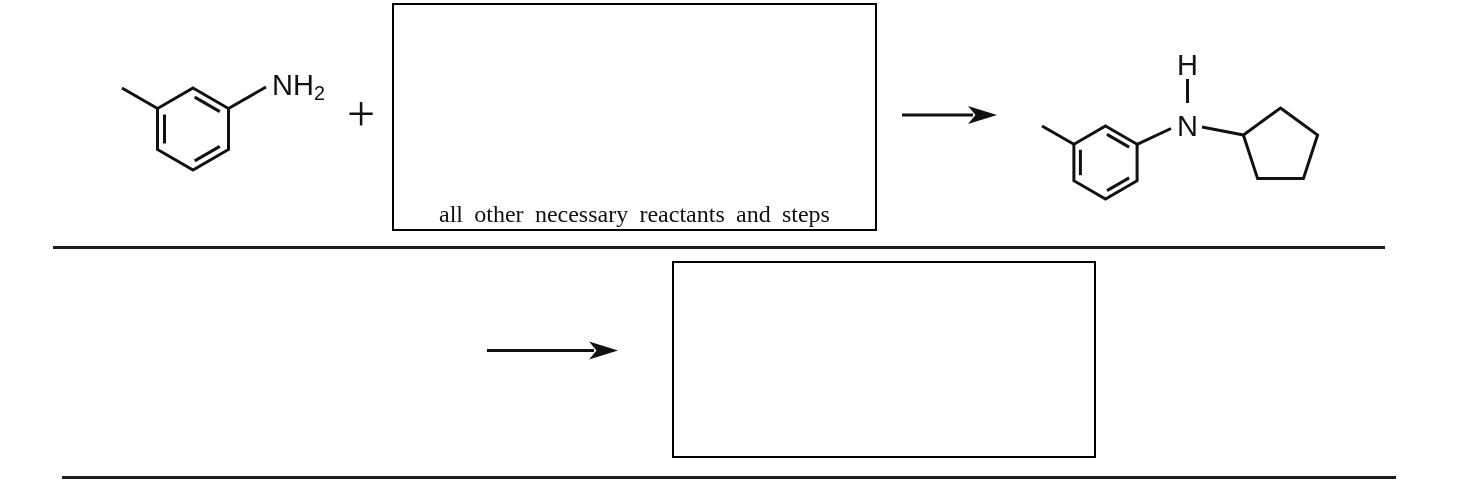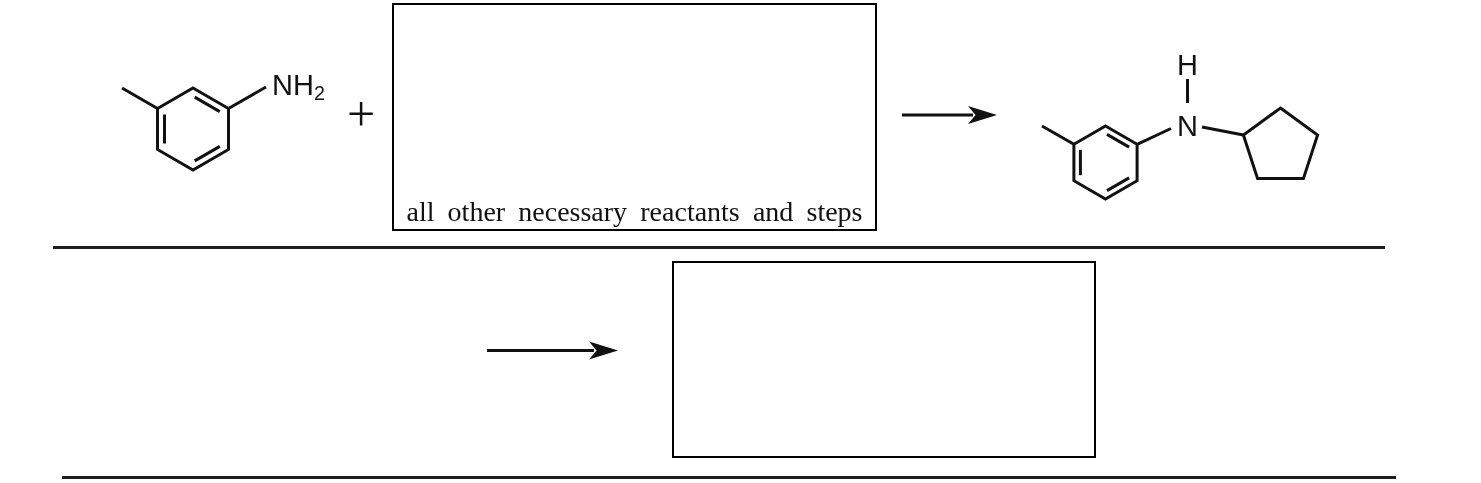--- a/index.html
+++ b/index.html
@@ -45,21 +45,21 @@
     position: absolute;
     border: 2px solid #000000;
     background: transparent;
   }
   .box-hint {
     position: absolute;
     left: 0;
     bottom: 1px;
     width: 100%;
     text-align: center;
-    font-size: 28px;
+    font-size: 24px;
     word-spacing: 0.22em;
     white-space: nowrap;
     margin-top: 16px;
   }
   .plus-sign {
     position: absolute;
     left: 338px;
     top: 87px;
     width: 46px;
     text-align: center;

